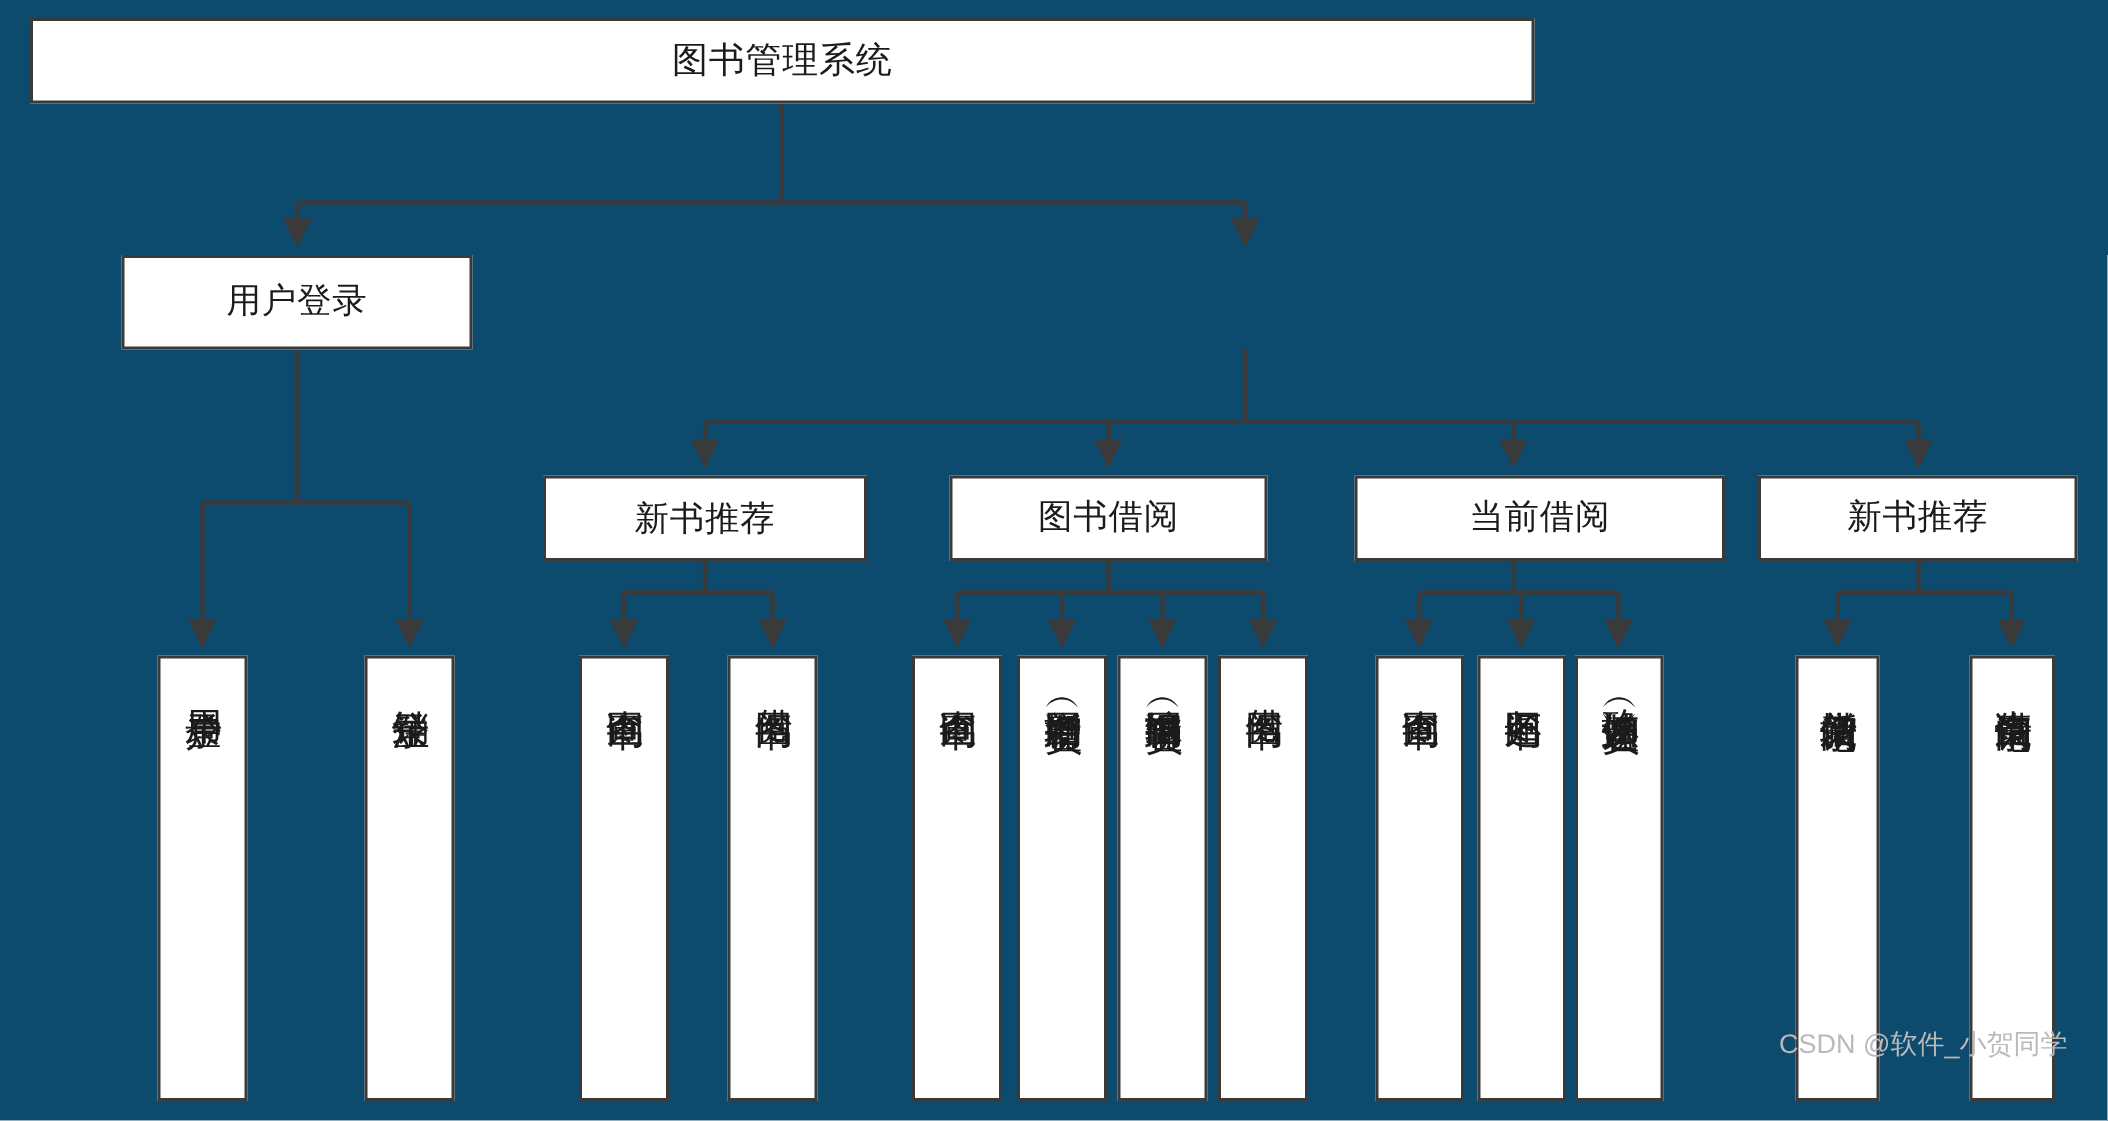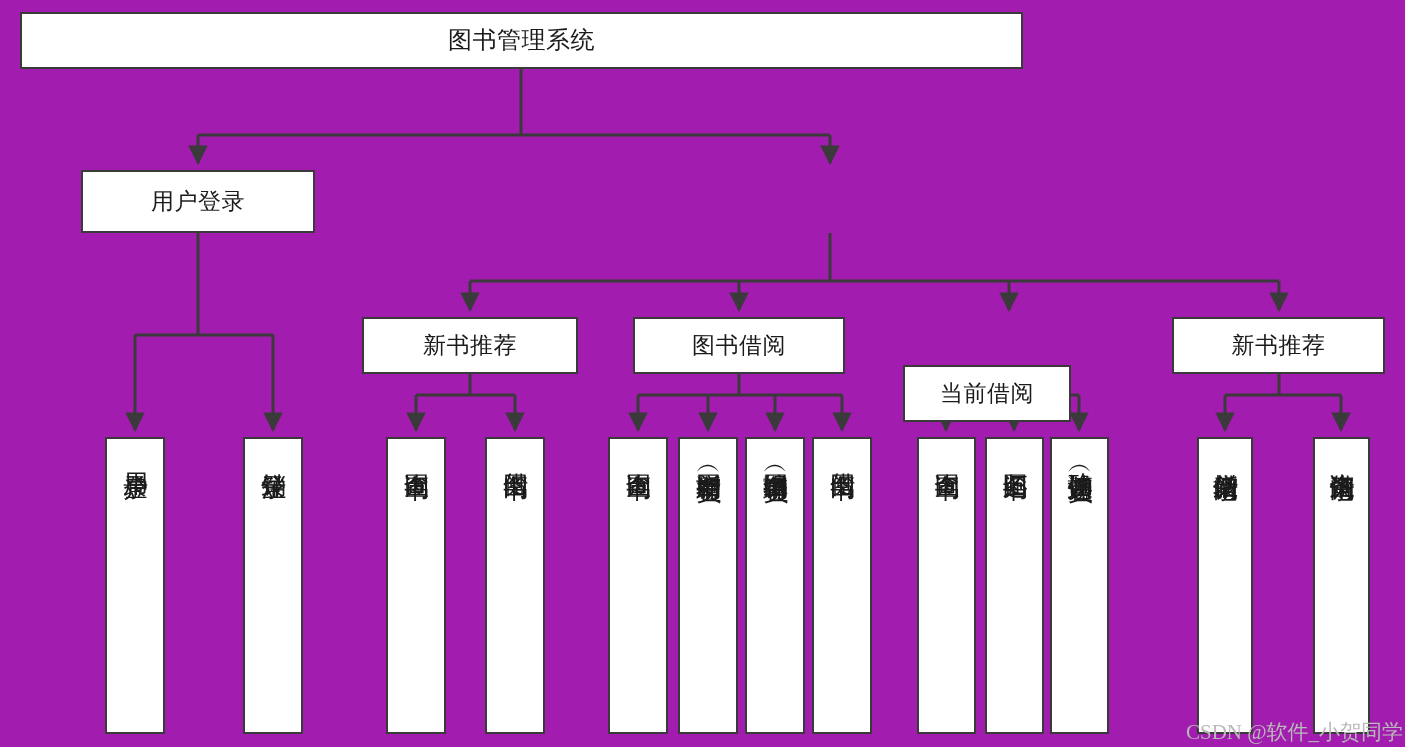--- a/index.html
+++ b/index.html
@@ -8,21 +8,21 @@
     padding: 0;
     background: #ffffff;
   }
   body {
     font-family: "DejaVu Sans", "Liberation Sans", sans-serif;
   }
   #canvas {
     position: relative;
     width: 1405px;
     height: 747px;
-    background: #a21caf;
+    background: #0c4a6e;
     overflow: hidden;
   }
   svg.edges {
     position: absolute;
     left: 0;
     top: 0;
     width: 1405px;
     height: 747px;
     pointer-events: none;
   }
@@ -60,26 +60,26 @@
     writing-mode: vertical-rl;
     text-orientation: upright;
     font-size: 25px;
     line-height: 1.06;
     letter-spacing: 1px;
     white-space: nowrap;
   }
   .watermark {
     position: absolute;
     left: 1186px;
-    top: 718px;
-    font-size: 21px;
+    top: 684px;
+    font-size: 18px;
     color: #b9b9b9;
     white-space: nowrap;
     z-index: 3;
-    font-family: Liberation Serif, serif;
+    font-family: Liberation Sans, sans-serif;
   }
 </style>
 </head>
 <body>
 
 <div id="canvas">
 
   <svg class="edges" viewBox="0 0 1405 747" xmlns="http://www.w3.org/2000/svg">
     <defs>
       <marker id="arrow" viewBox="0 0 10 10" refX="9" refY="5" markerWidth="6.5" markerHeight="6.5" orient="auto-start-reverse">
@@ -137,21 +137,21 @@
   <div class="node h" style="left:81px; top:170px; width:234px; height:63px;">
     <span class="label">用户登录</span>
   </div>
 
   <div class="node h" style="left:362px; top:317px; width:216px; height:57px;font-family:Liberation Serif, serif;">
     <span class="label">新书推荐</span>
   </div>
   <div class="node h" style="left:633px; top:317px; width:212px; height:57px;">
     <span class="label">图书借阅</span>
   </div>
-  <div class="node h" style="left:903px; top:317px; width:168px; height:57px;margin-top:48px;">
+  <div class="node h" style="left:903px; top:317px; width:247px; height:57px;">
     <span class="label">当前借阅</span>
   </div>
   <div class="node h" style="left:1172px; top:317px; width:213px; height:57px;">
     <span class="label">新书推荐</span>
   </div>
 
   <div class="node v" style="left:105px; top:437px; width:60px; height:297px;">
     <span class="label">用户登录</span>
   </div>
   <div class="node v" style="left:243px; top:437px; width:60px; height:297px;">

